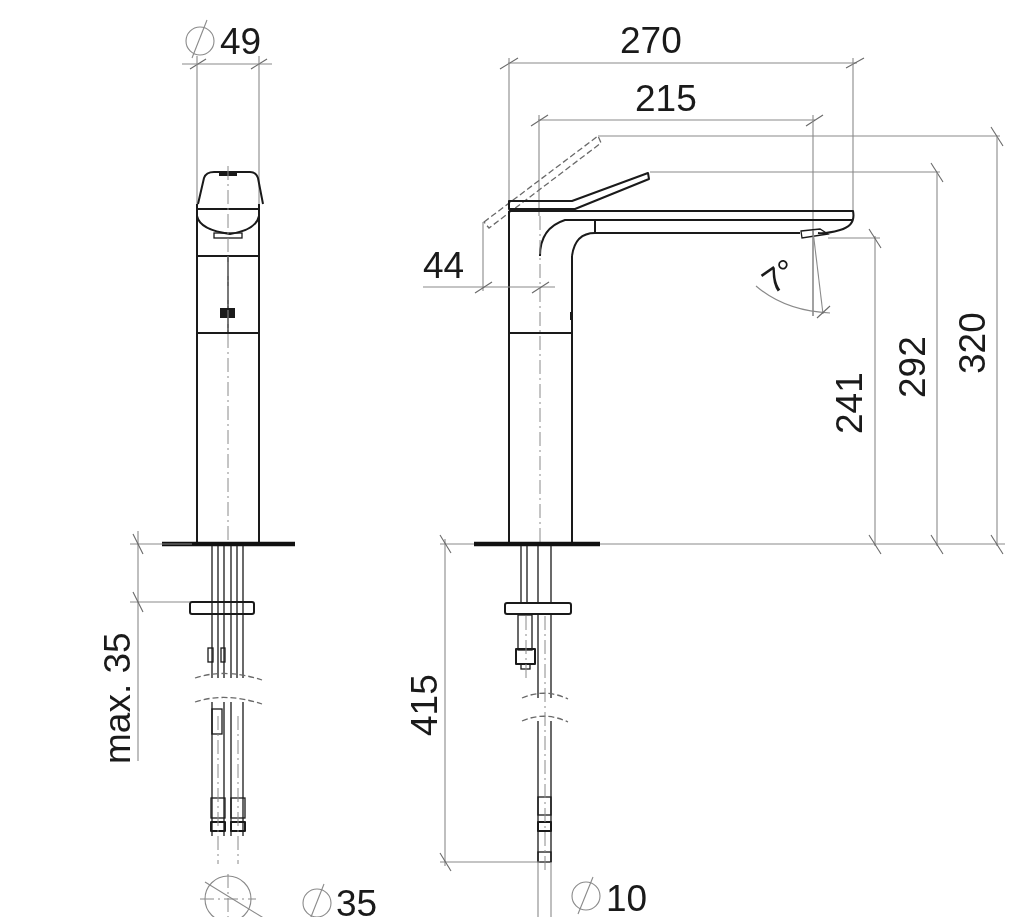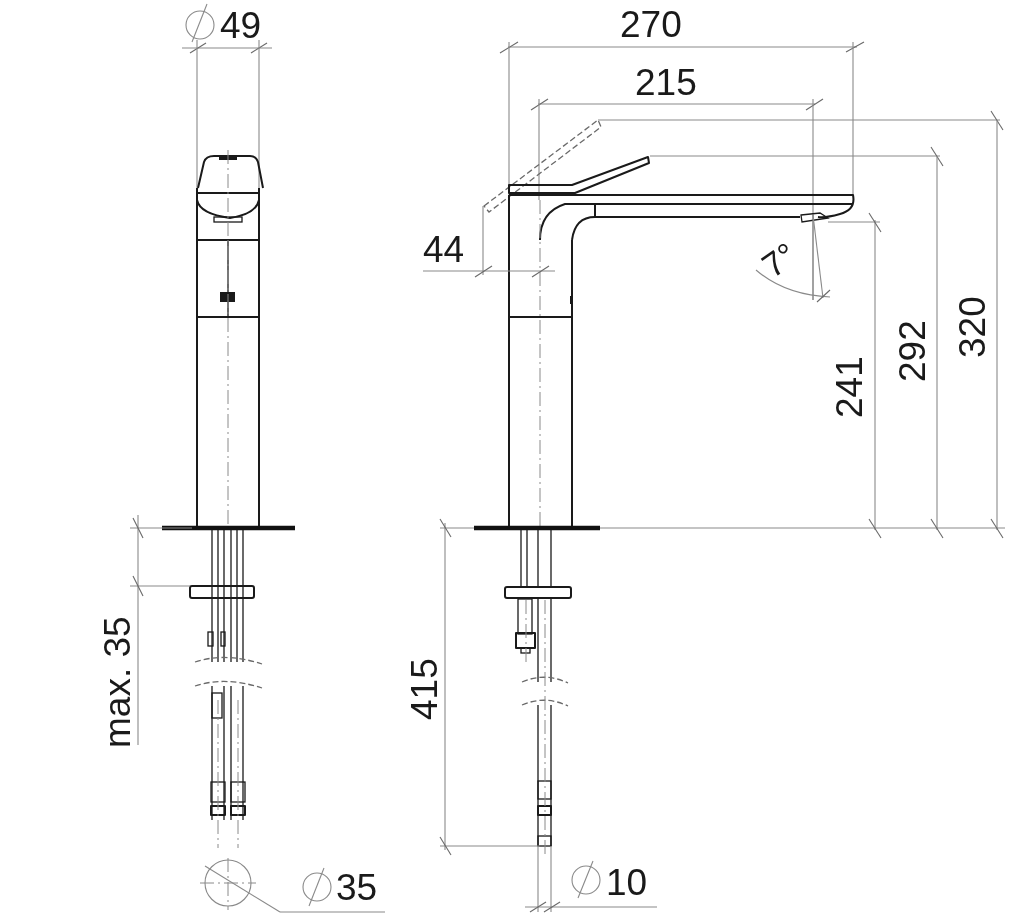--- a/index.html
+++ b/index.html
@@ -1,17 +1,17 @@
 <!DOCTYPE html>
 <html><head>
 <meta charset="utf-8">
 <style>
   html, body { margin: 0; padding: 0; background: #ffffff; }
   body { width: 1020px; height: 917px; overflow: hidden; font-family: "Liberation Sans", sans-serif; }
-  #canvas { position: absolute; left: 0; top: 0; width: 1020px; height: 701px; }
+  #canvas { position: absolute; left: 0; top: 16px; width: 1020px; height: 701px; }
   svg text { font-family: "Liberation Sans", sans-serif; fill: #1a1a1a; }
   .obj { stroke: #1a1a1a; stroke-width: 2; fill: none; stroke-linejoin: round; }
   .obj-thin { stroke: #1a1a1a; stroke-width: 1.3; fill: none; }
   .dim { stroke: #8a8a8a; stroke-width: 1.1; fill: none; }
   .tick { stroke: #6a6a6a; stroke-width: 1.1; }
   .center { stroke: #8a8a8a; stroke-width: 1; stroke-dasharray: 14 4 2 4; fill: none; }
   .hidden { stroke: #6a6a6a; stroke-width: 1.3; stroke-dasharray: 6 3; fill: none; }
   .plate { stroke: #111; stroke-width: 4.5; }
   .lbl { font-size: 37px; font-weight: 300; }
 </style>

